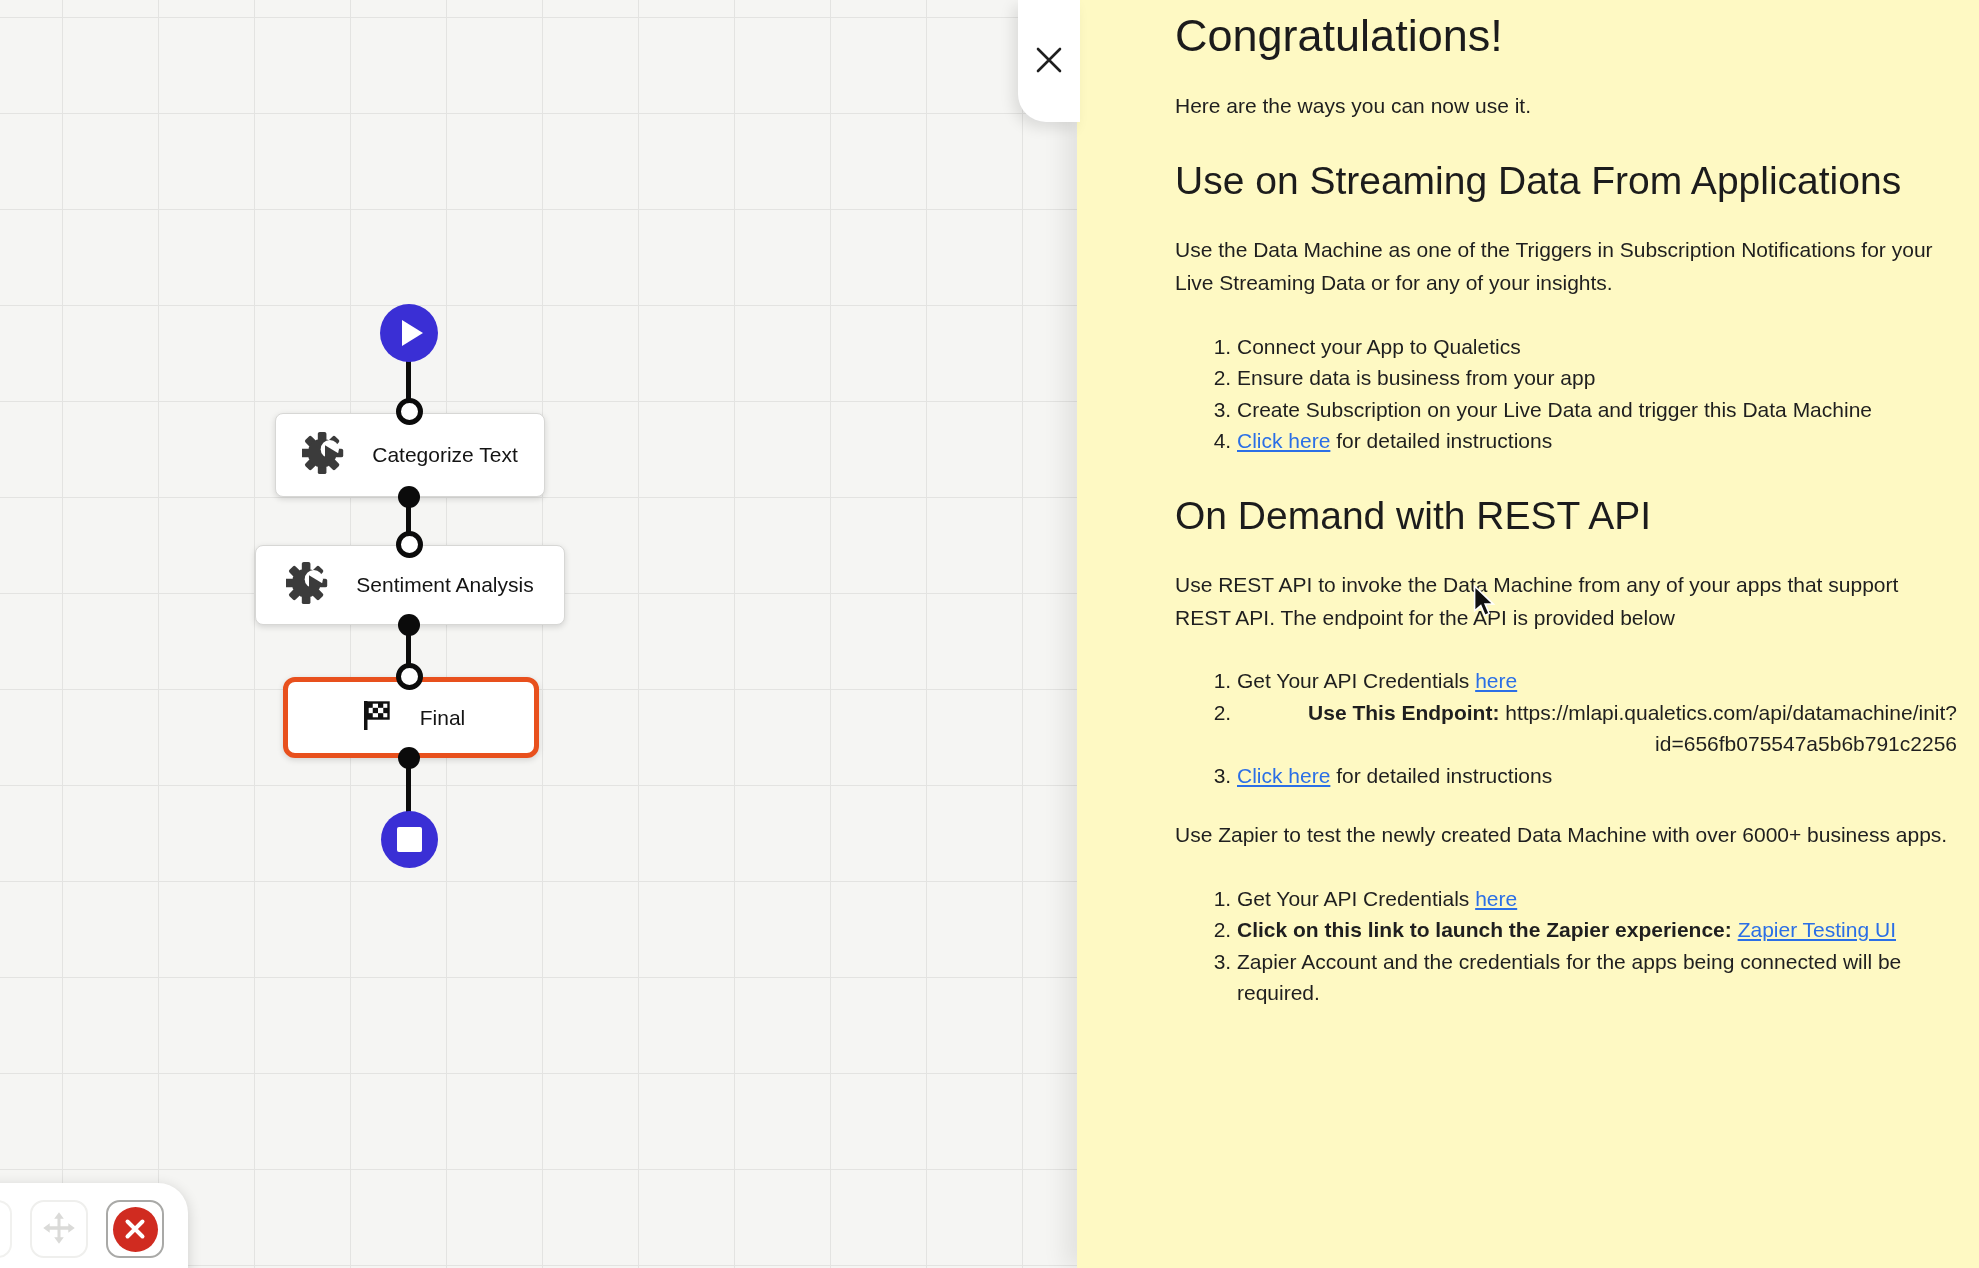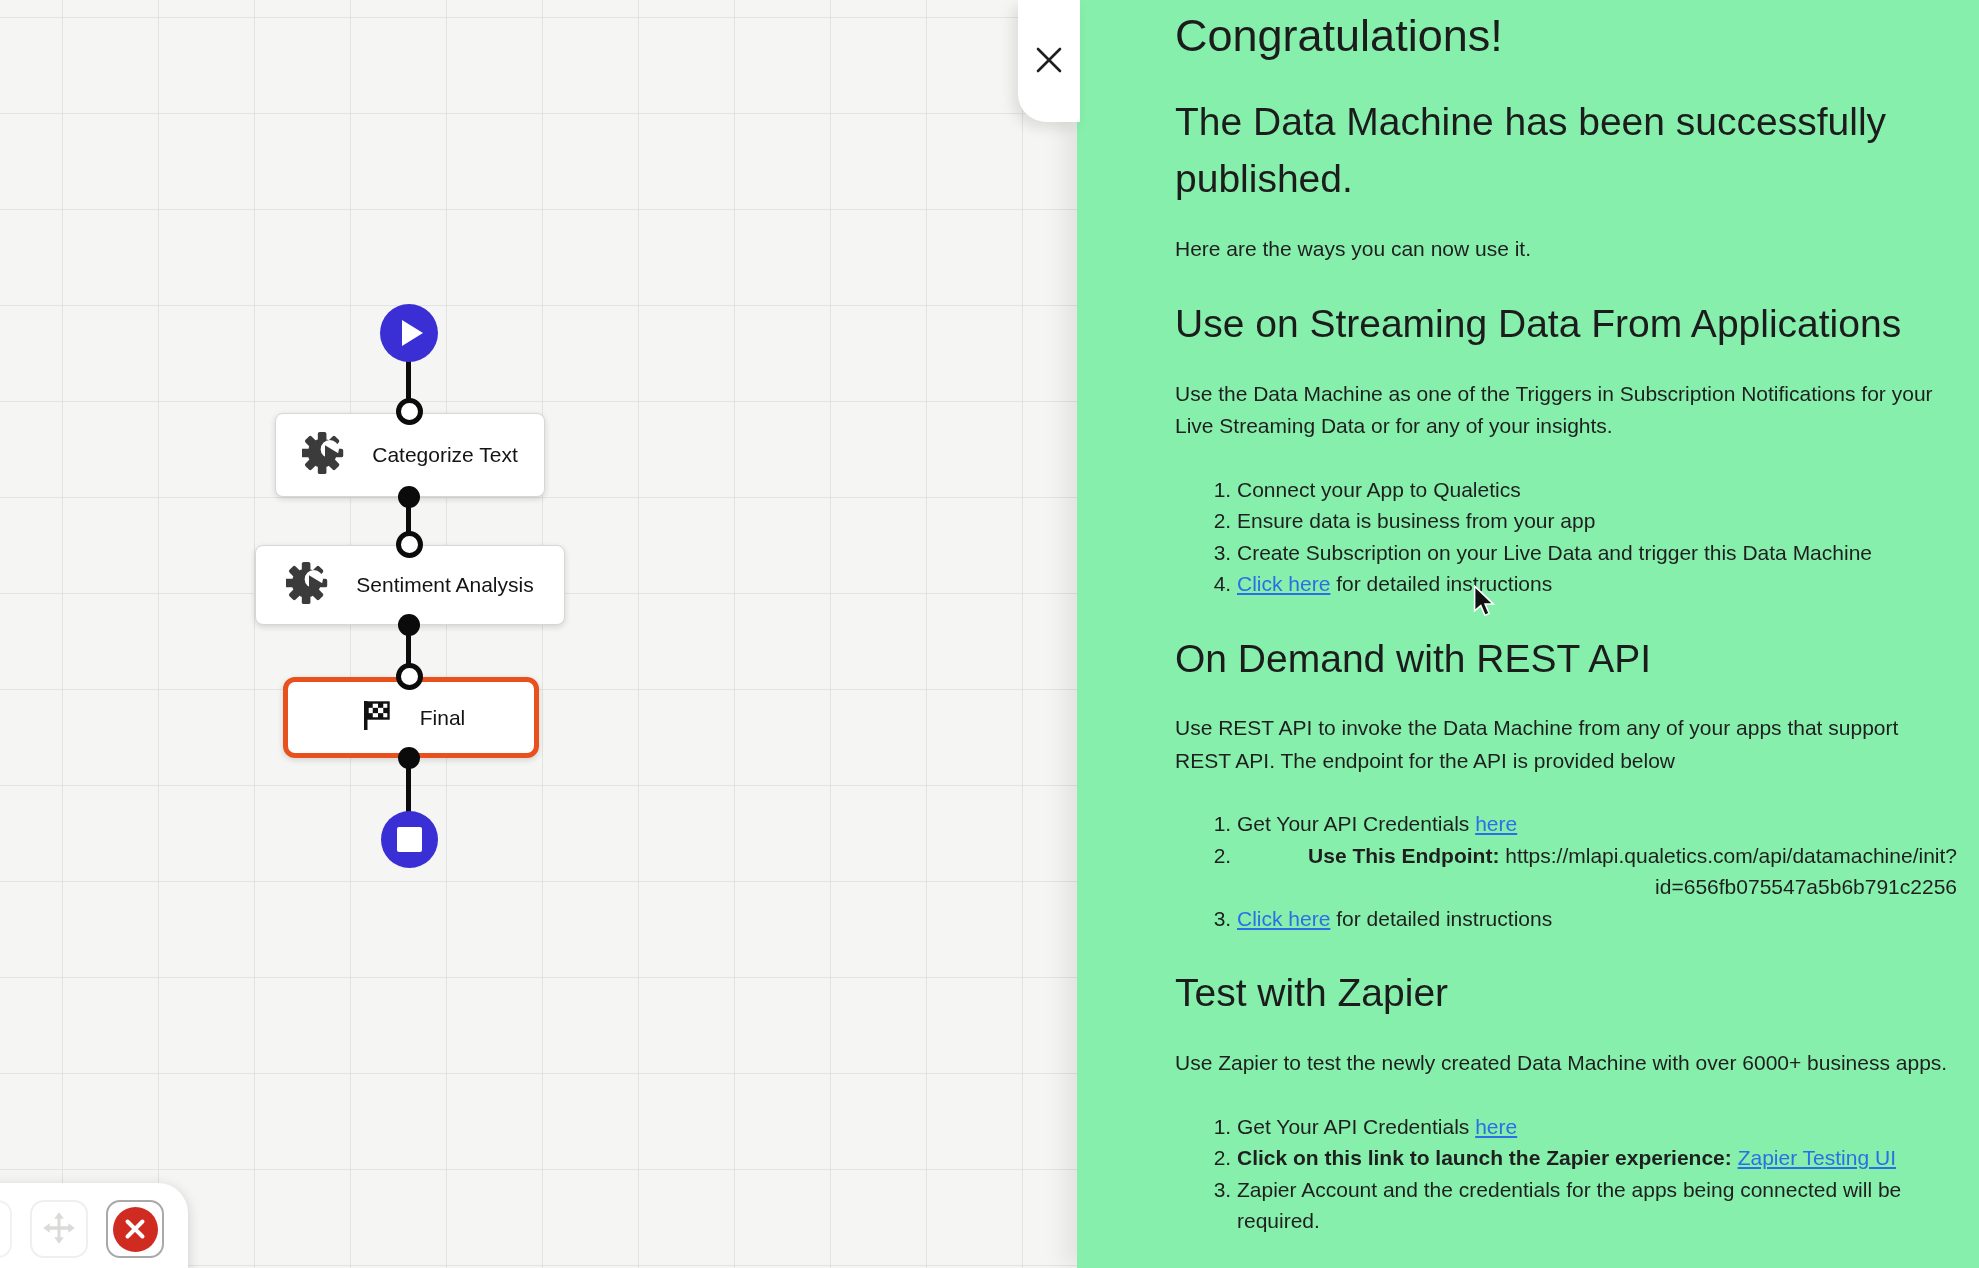--- a/index.html
+++ b/index.html
@@ -83,21 +83,21 @@
   .tb-move   { left: 30px;  border: 2px solid #efefed; }
   .tb-delete { left: 106px; border: 2px solid #a9a9a7; }
   .del-circle {
     width: 45px; height: 45px; border-radius: 50%;
     background: #d02b20; display: flex; align-items: center; justify-content: center;
   }
 
   
   .panel {
     position: absolute; left: 1077px; top: 0;
-    width: 902px; height: 1268px; background: #86efac;
+    width: 902px; height: 1268px; background: #fef9c3;
     box-shadow: -12px 0 22px rgba(0,0,0,0.08);
     z-index: 10;
   }
   .panel-content { padding: 8px 22px 0 98px; color: #1f1f1f; }
 
   .close-tab {
     position: absolute; left: 1018px; top: 0;
     width: 62px; height: 122px; background: #fff;
     border-bottom-left-radius: 28px;
     box-shadow: -5px 6px 14px rgba(0,0,0,0.10);
@@ -223,21 +223,20 @@
       <svg width="24" height="24" viewBox="0 0 24 24">
         <path d="M4.5 4.5 L19.5 19.5 M19.5 4.5 L4.5 19.5" stroke="#fff" stroke-width="4" stroke-linecap="round"></path>
       </svg>
     </span>
   </button>
 </div>
 
 <div class="panel">
   <div class="panel-content">
     <h1>Congratulations!</h1>
-    <div class="subtitle">The Data Machine has been successfully published.</div>
     <p class="intro">Here are the ways you can now use it.</p>
 
     <div class="section">
       <h2 class="section-title">Use on Streaming Data From Applications</h2>
       <p>Use the Data Machine as one of the Triggers in Subscription Notifications for your Live Streaming Data or for any of your insights.</p>
       <ol>
         <li><span>Connect your App to Qualetics</span></li>
         <li><span>Ensure data is business from your app</span></li>
         <li><span>Create Subscription on your Live Data and trigger this Data Machine</span></li>
         <li><a class="seg-link">Click here</a><span> for detailed instructions</span></li>
@@ -248,21 +247,20 @@
       <h2 class="section-title">On Demand with REST API</h2>
       <p>Use REST API to invoke the Data Machine from any of your apps that support REST API. The endpoint for the API is provided below</p>
       <ol>
         <li><span>Get Your API Credentials </span><a class="seg-link">here</a></li>
         <li class="break-url"><span class="seg-bold">Use This Endpoint: </span><span>https://mlapi.qualetics.com/api/datamachine/init?id=656fb075547a5b6b791c2256</span></li>
         <li><a class="seg-link">Click here</a><span> for detailed instructions</span></li>
       </ol>
     </div>
 
     <div class="section">
-      <h2 class="section-title">Test with Zapier</h2>
       <p>Use Zapier to test the newly created Data Machine with over 6000+ business apps.</p>
       <ol>
         <li><span>Get Your API Credentials </span><a class="seg-link">here</a></li>
         <li><span class="seg-bold">Click on this link to launch the Zapier experience: </span><a class="seg-link">Zapier Testing UI</a></li>
         <li><span>Zapier Account and the credentials for the apps being connected will be required.</span></li>
       </ol>
     </div>
   </div>
 </div>
 

